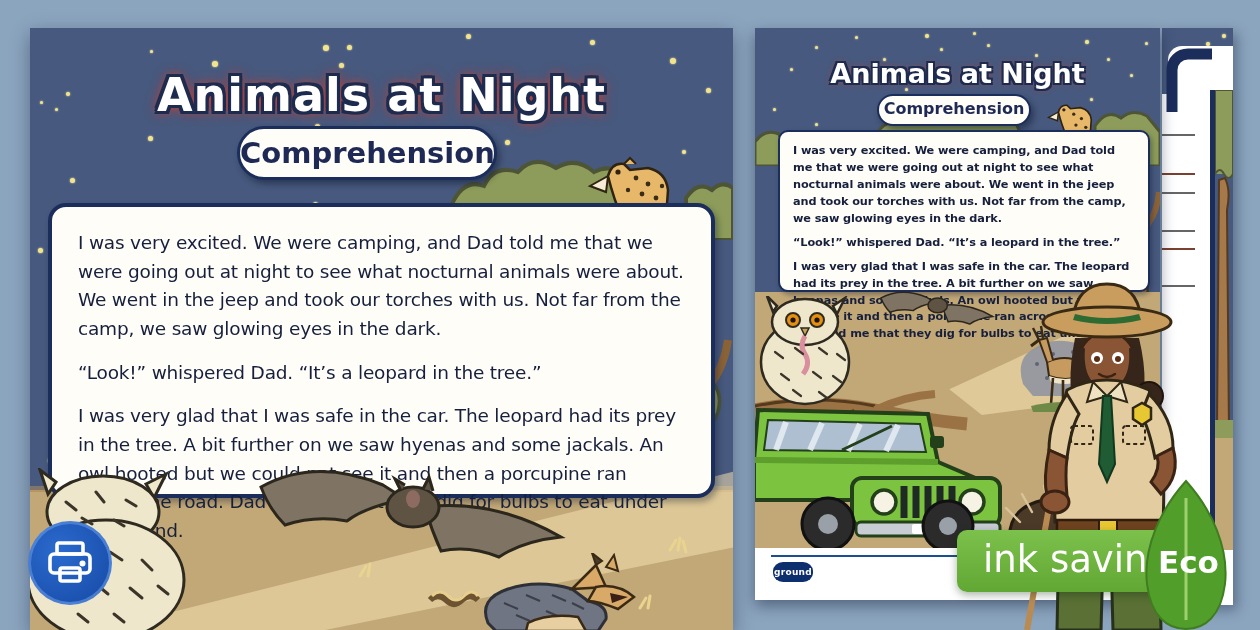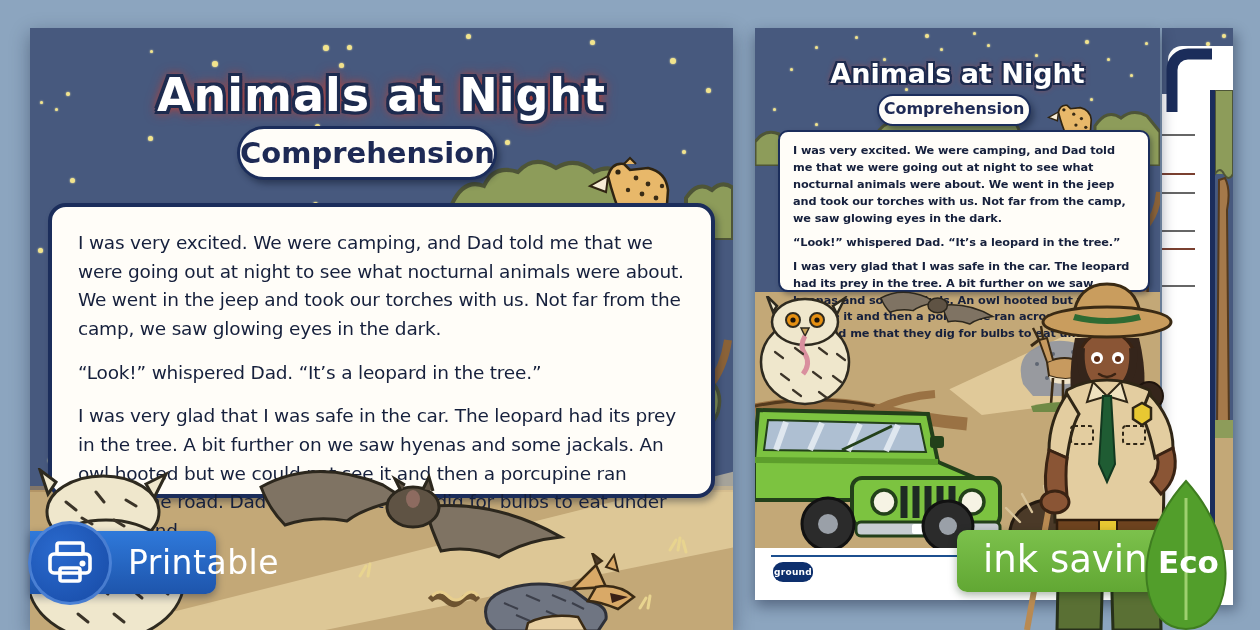--- a/index.html
+++ b/index.html
@@ -421,23 +421,20 @@
       <rect x="108" y="158" width="22" height="18" rx="3" fill="none" stroke="#2f2616" stroke-width="2" stroke-dasharray="4 3"></rect>
       <path d="M118,140 l9,-5 9,5 0,11 -9,6 -9,-6 Z" fill="#e8c832" stroke="#2f2616" stroke-width="2.5"></path>
 
       <rect x="42" y="252" width="104" height="15" fill="#6e431f" stroke="#2f1c0c" stroke-width="2.5"></rect>
       <rect x="84" y="252" width="18" height="15" fill="#e8c832" stroke="#2f1c0c" stroke-width="2"></rect>
 
       <path d="M44,267 L42,362 L86,362 L88,290 L96,290 L98,362 L146,362 L144,267 Z" fill="#5a7034" stroke="#27301a" stroke-width="3"></path>
     </svg>
   </div>
 
-  <div class="printable-bar">
-    <span class="printable-label">Printable</span>
-  </div>
   <div class="printable-circle">
     <svg width="48" height="48" viewBox="0 0 48 48">
       <g fill="none" stroke="#ffffff" stroke-width="3.6" stroke-linejoin="round">
         <rect x="11" y="4" width="26" height="11" rx="2"></rect>
         <rect x="4" y="15" width="40" height="19" rx="4"></rect>
         <rect x="14" y="29" width="20" height="13" rx="2"></rect>
       </g>
       <circle cx="36.5" cy="24.5" r="3" fill="#ffffff"></circle>
     </svg>
   </div>

